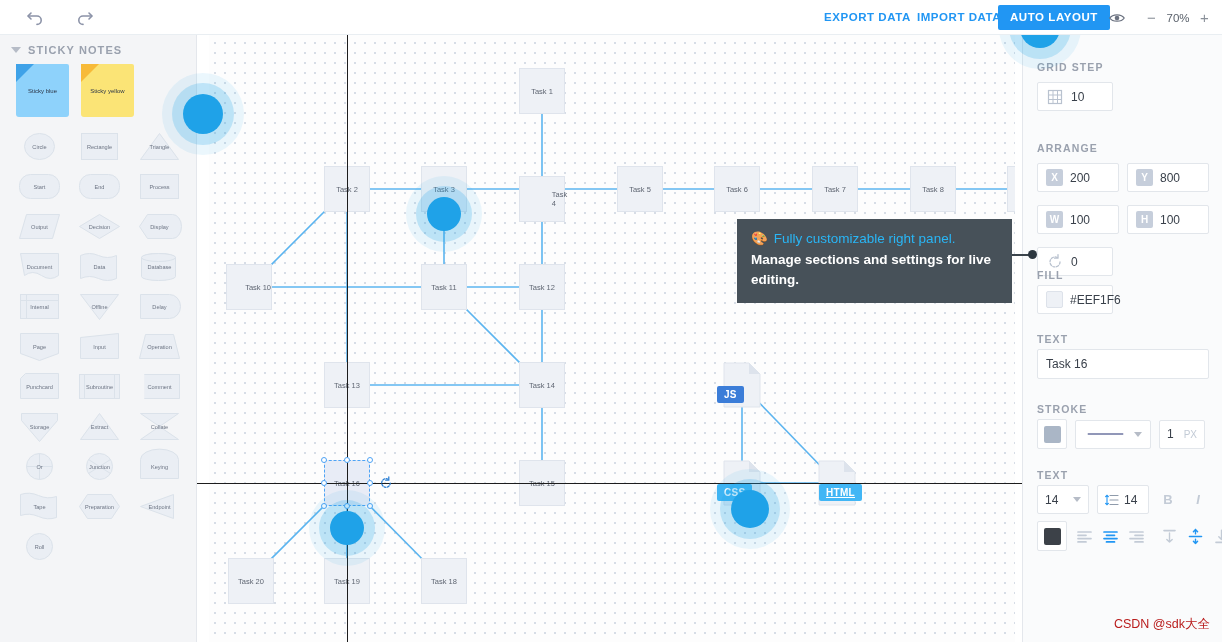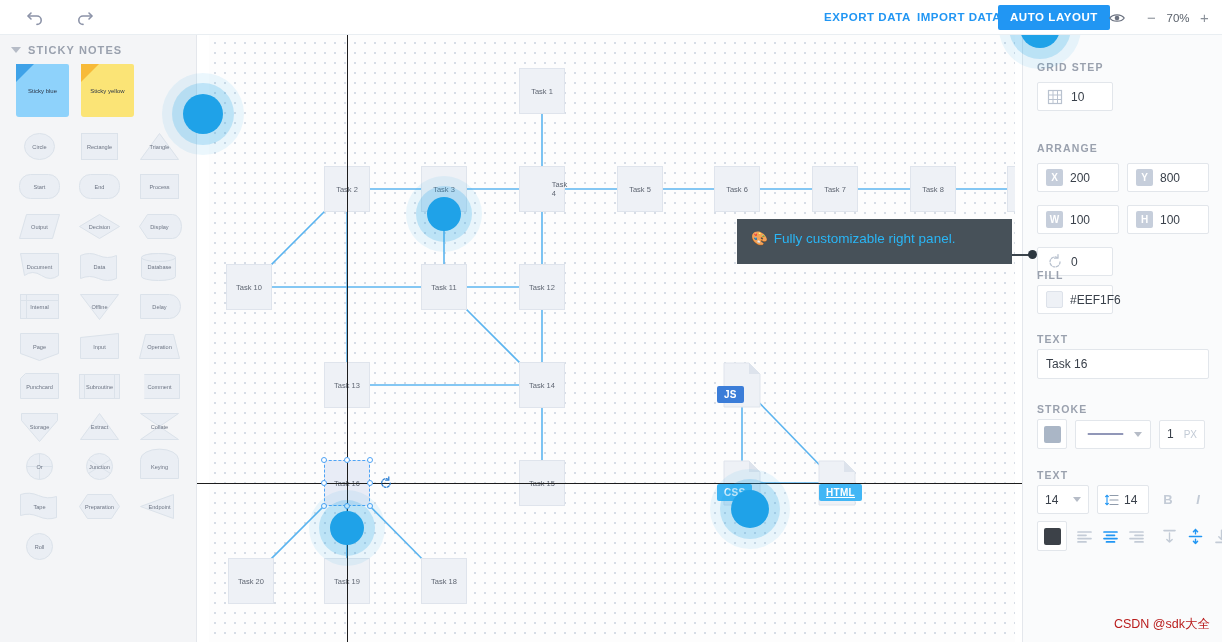--- a/index.html
+++ b/index.html
@@ -484,39 +484,39 @@
   <div id="nodes-layer">
       <div class="node" style="left: 322px; top: 33px;">
         <span>Task 1</span>
       </div>
       <div class="node" style="left: 127px; top: 131px;">
         <span>Task 2</span>
       </div>
       <div class="node" style="left: 224px; top: 131px;">
         <span>Task 3</span>
       </div>
-      <div class="node" style="left: 322px; top: 131px; padding-left: 35px;">
+      <div class="node" style="left: 322px; top: 141px; padding-left: 35px;">
         <span>Task 4</span>
       </div>
       <div class="node" style="left: 420px; top: 131px;">
         <span>Task 5</span>
       </div>
       <div class="node" style="left: 517px; top: 131px;">
         <span>Task 6</span>
       </div>
       <div class="node" style="left: 615px; top: 131px;">
         <span>Task 7</span>
       </div>
       <div class="node" style="left: 713px; top: 131px;">
         <span>Task 8</span>
       </div>
       <div class="node" style="left: 810px; top: 131px;">
         <span>Task 9</span>
       </div>
-      <div class="node" style="left: 29px; top: 229px;">
+      <div class="node" style="left: 29px; top: 229px; justify-content: flex-end;">
         <span>Task 10</span>
       </div>
       <div class="node" style="left: 224px; top: 229px;">
         <span>Task 11</span>
       </div>
       <div class="node" style="left: 322px; top: 229px;">
         <span>Task 12</span>
       </div>
       <div class="node" style="left: 127px; top: 327px;">
         <span>Task 13</span>
@@ -575,20 +575,21 @@
   <div id="canvas-right-gutter"></div>
 </div>
 
 <div id="tt-connector"></div>
 <div id="tt-dot"></div>
 <div id="tooltip" style="background: rgb(71, 81, 89);">
   <div class="tt-head" style="color: rgb(41, 182, 246);">
     <span>🎨</span>
     <span>Fully customizable right panel.</span>
   </div>
+  <div class="tt-body">Manage sections and settings for live editing.</div>
 </div>
 
 <div id="right-panel">
 
   <div class="rp-label" style="position:absolute;left:14px;top:26px;">GRID STEP</div>
   <div class="fld" style="position:absolute;left:14px;top:47px;width:76px;">
     <span class="icnbox">
       <svg width="18" height="18" viewBox="0 0 18 18">
           <rect x="2.5" y="2.5" width="13" height="13" fill="none" stroke="#b9c2cf" stroke-width="1.2"></rect>
           <path d="M7 2.5v13M11.5 2.5v13M2.5 7h13M2.5 11.5h13" stroke="#b9c2cf" stroke-width="1"></path>

